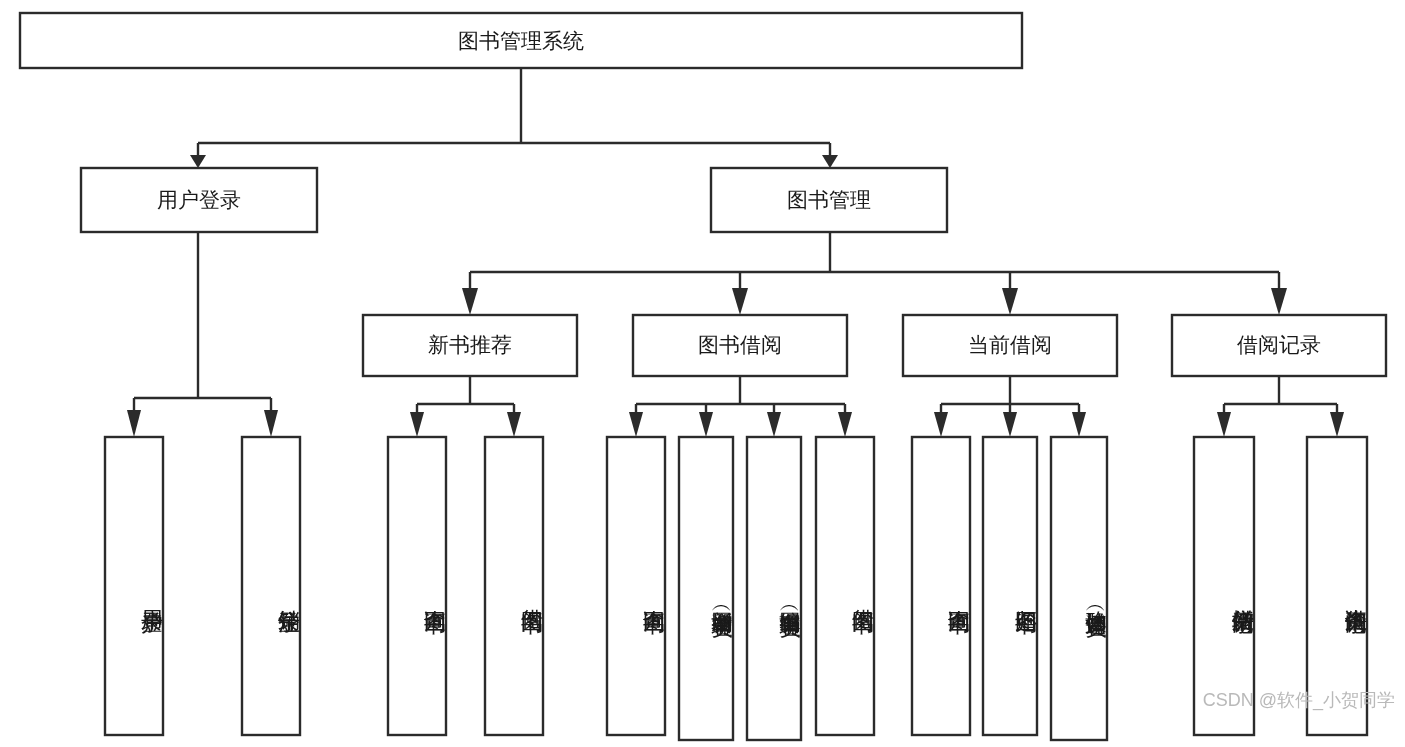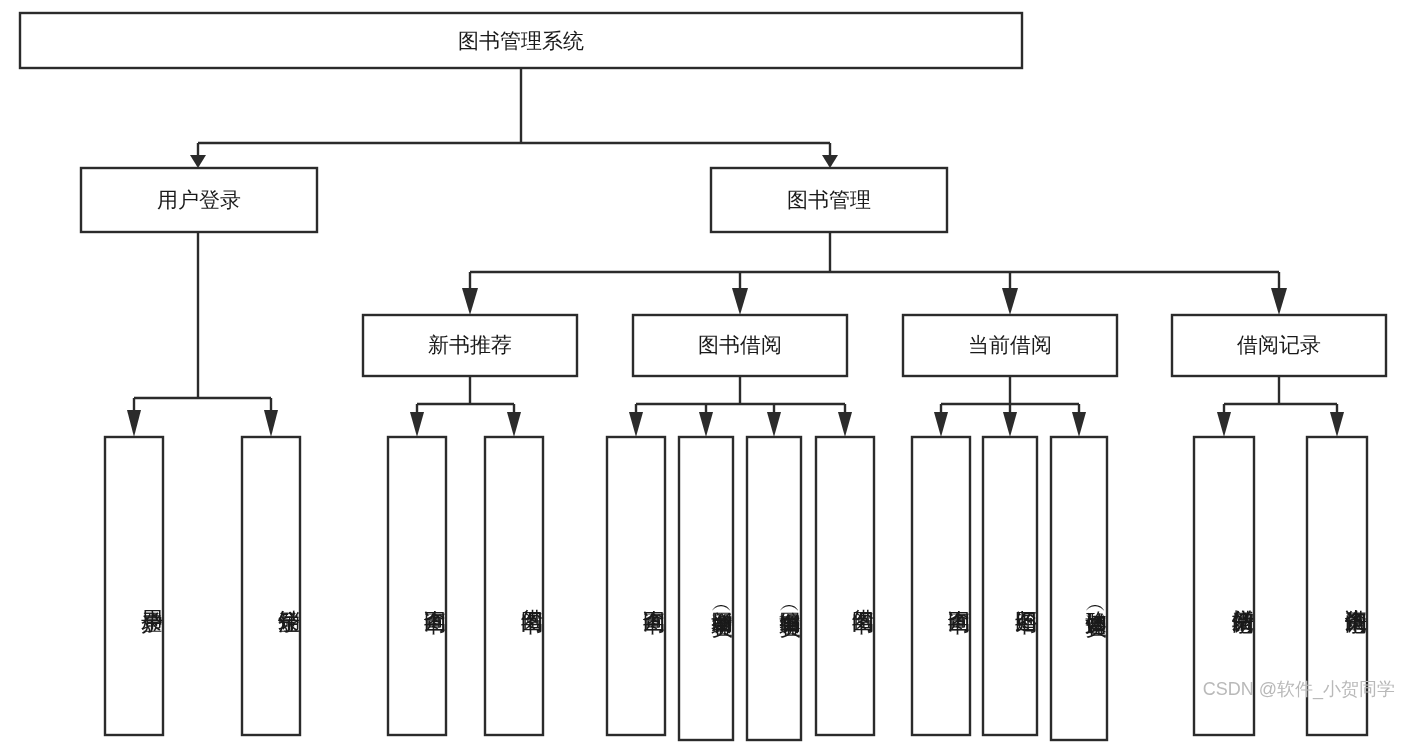--- a/index.html
+++ b/index.html
@@ -59,21 +59,21 @@
     letter-spacing: 1px;
     white-space: nowrap;
     display: flex;
     align-items: flex-start;
     justify-content: center;
     pointer-events: none;
   }
   .watermark {
     position: absolute;
     right: 10px;
-    bottom: 16px;
+    bottom: 5px;
     font-family: "Liberation Sans", "DejaVu Sans", sans-serif;
     font-size: 18px;
     color: #b9b9b9;
     white-space: nowrap;
     user-select: none;
   }
 </style>
 </head>
 <body>
 

